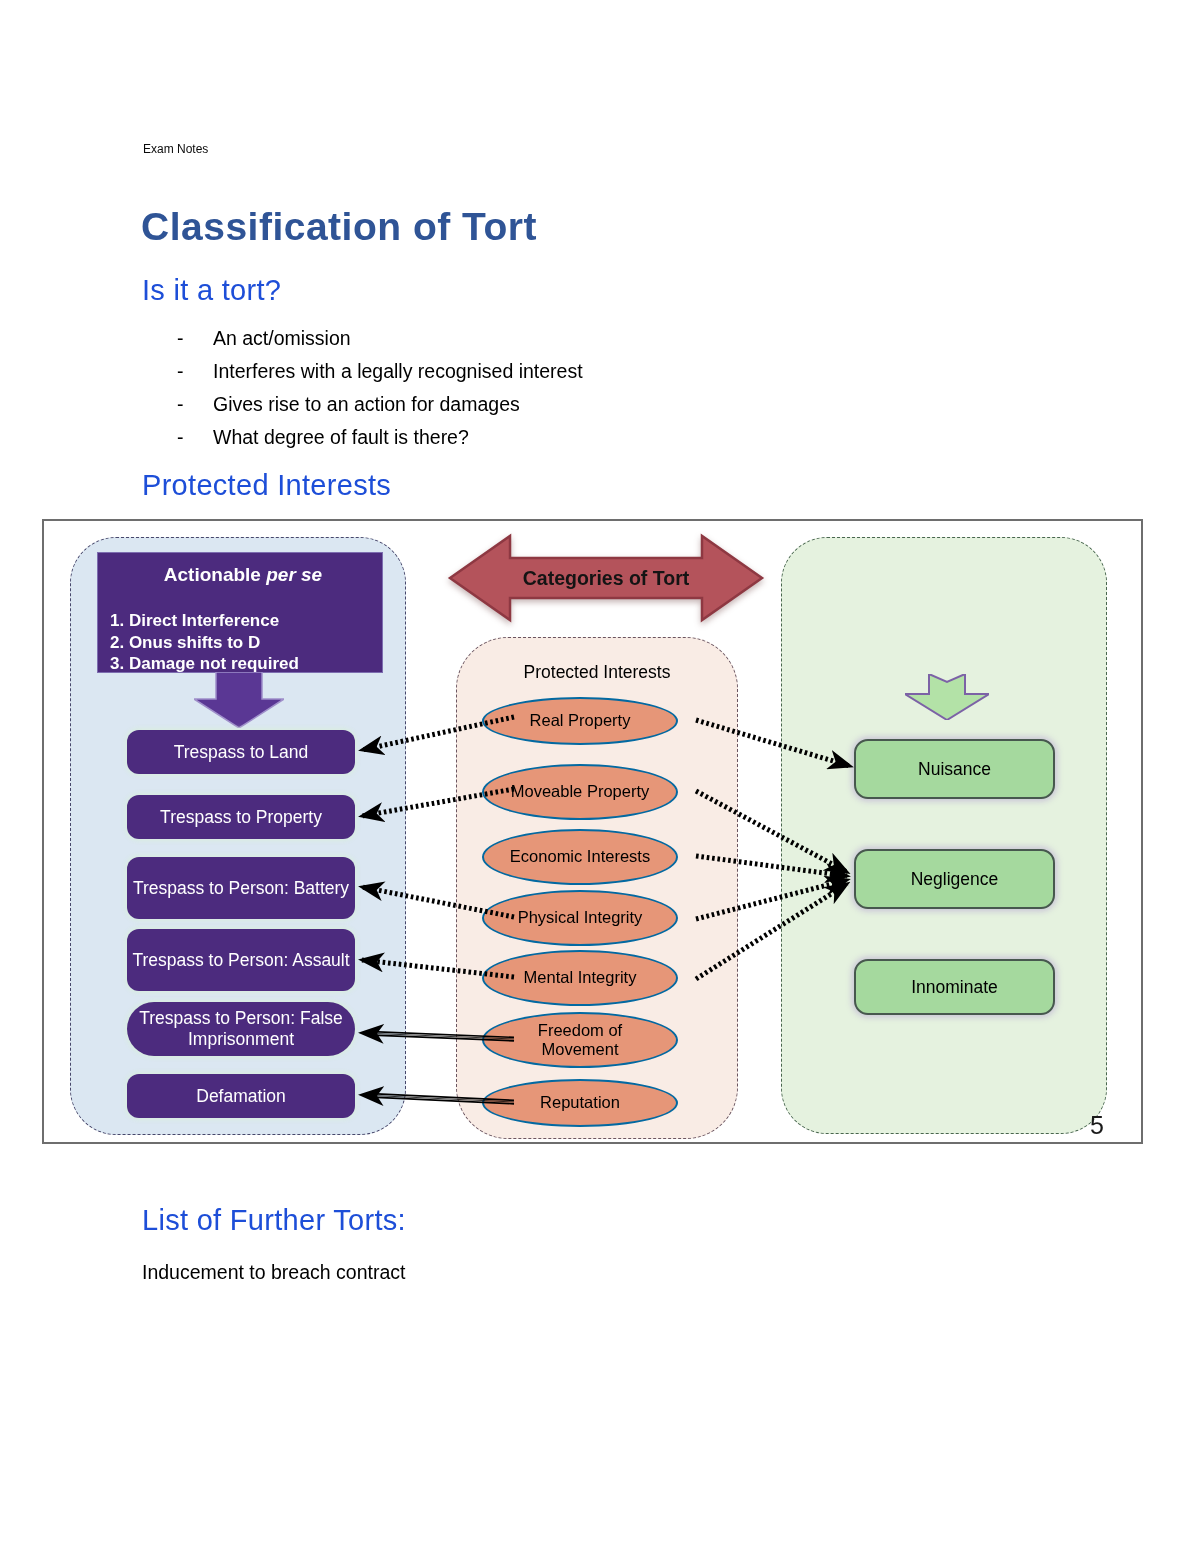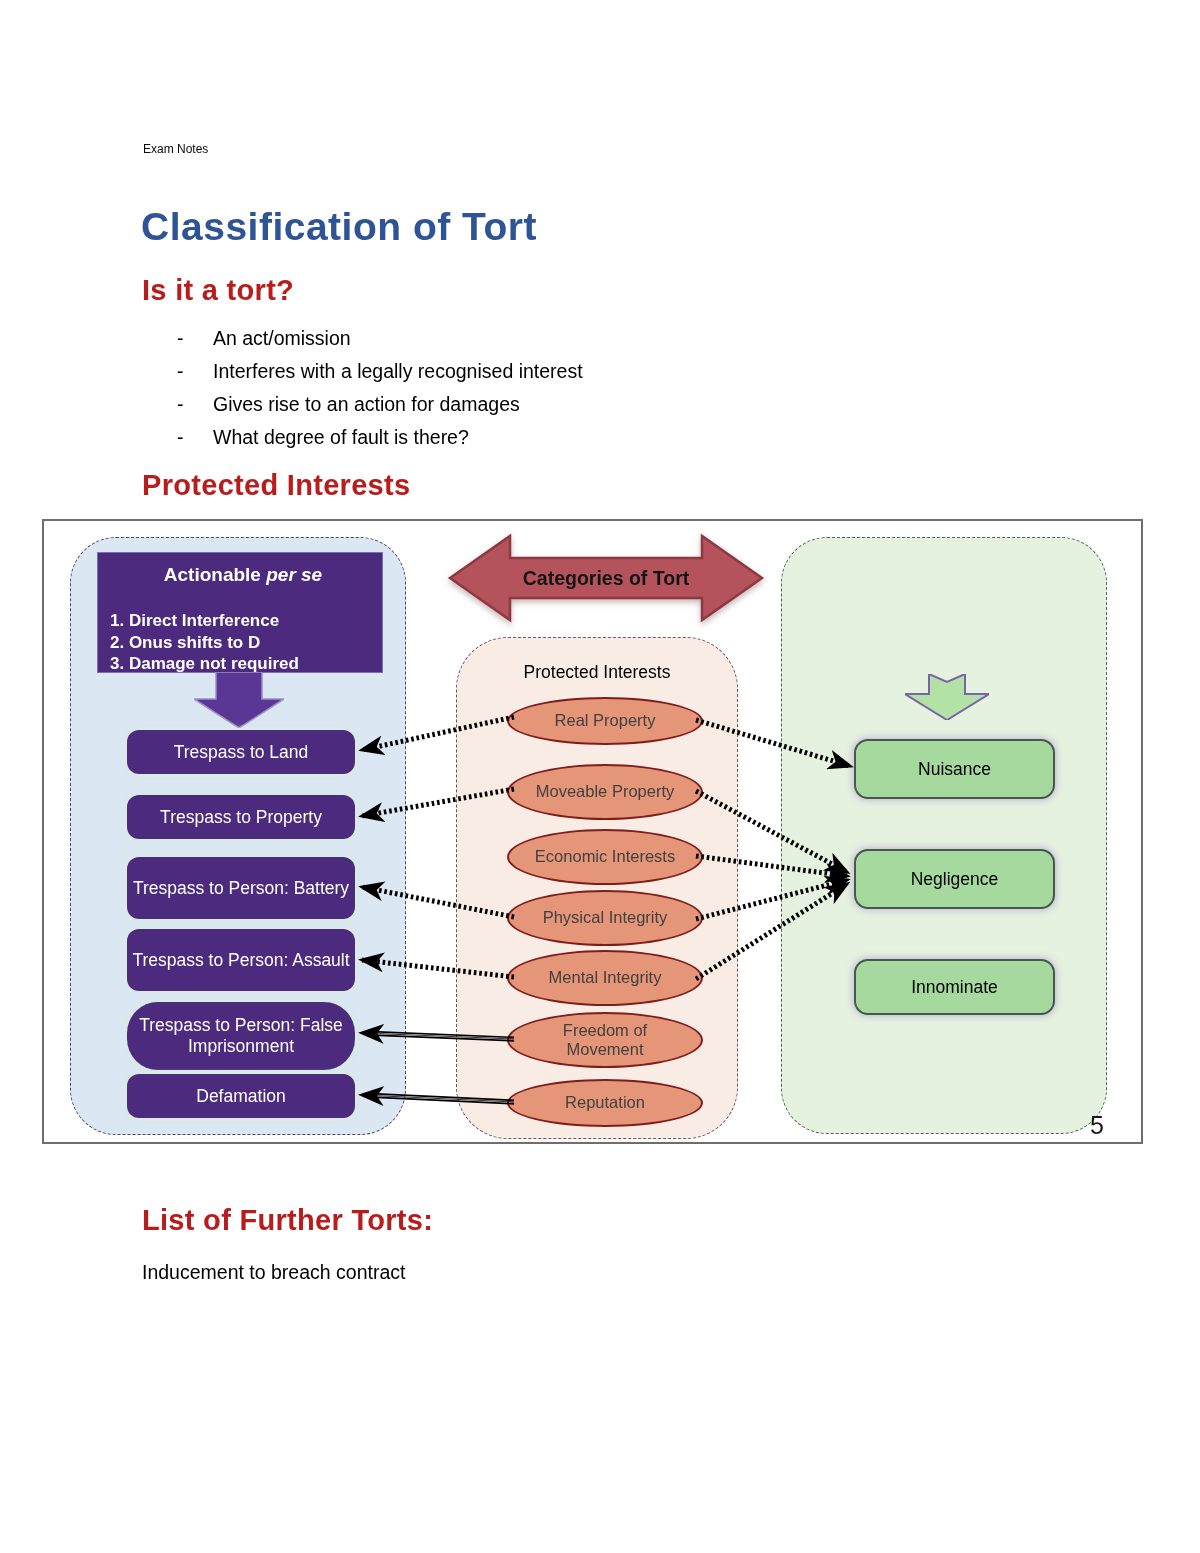--- a/index.html
+++ b/index.html
@@ -6,21 +6,21 @@
   body {
     width:1200px; height:1553px; background:#ffffff; position:relative;
     font-family:"Liberation Sans", sans-serif; color:#000;
     overflow:hidden;
   }
   .abs { position:absolute; }
 
   
   .note { left:143px; top:142px; font-size:12px; color:#0a0a0a; }
   .doc-title { left:141px; top:205px; font-size:39px; font-weight:700; color:#2f5496; letter-spacing:0.5px; }
-  .h2 { font-size:29px; font-weight:700; color:#b91c1c; letter-spacing:0.3px; }
+  .h2 { font-size:29px; font-weight:400; color:#1d4ed8; letter-spacing:0.3px; }
   .h2-tort { left:142px; top:274px; }
   .h2-pi   { left:142px; top:469px; }
   .h2-further { left:142px; top:1204px; }
   .dash-list { left:213px; top:328px; list-style:none; margin:0; padding:0; font-size:19.5px; }
   .dash-list li { position:relative; line-height:21px; margin-bottom:12px; }
   .dash-list li::before { content:"-"; position:absolute; left:-36px; }
   .body-text { left:142px; top:1261px; font-size:19.5px; }
 
   
   .diagram { left:42px; top:519px; width:1101px; height:625px; background:#fff;
@@ -43,22 +43,22 @@
   .hb-item  { font-size:17px; font-weight:700; line-height:21.5px; }
 
   .tbox { position:absolute; left:83px; width:228px; background:#4c2b7e; color:#fff;
           border-radius:12px; display:flex; align-items:center; justify-content:center;
           text-align:center; font-size:17.5px; line-height:21px;
           box-shadow:0 0 5px 1px rgba(215,240,215,0.9); }
   .gbox { position:absolute; left:810px; width:201px; background:#a5d99e; color:#000000;
           border:2px solid #47584e; border-radius:14px; display:flex; align-items:center;
           justify-content:center; font-size:17.5px; box-sizing:border-box;
           box-shadow:0 0 6px 2px rgba(165,135,205,0.45); }
-  .ellipse { position:absolute; left:463px; width:196px; background:#e69678; color:#404040;
-             border:2px solid #7f1d1d; border-radius:50%; display:flex; align-items:center;
+  .ellipse { position:absolute; left:438px; width:196px; background:#e69678; color:#000000;
+             border:2px solid #0369a1; border-radius:50%; display:flex; align-items:center;
              justify-content:center; text-align:center; font-size:16.5px; line-height:19.5px;
              padding:0 22px; box-sizing:border-box; }
   .mid-label { position:absolute; left:412px; top:141px; width:282px; text-align:center;
                font-size:17.5px; color:#000; }
   .pageno { position:absolute; left:1046px; top:590px; font-size:25px; color:#1a1a1a; }
 
   .overlay { position:absolute; left:0; top:0; pointer-events:none; }
   .red-arrow-svg { position:absolute; left:402px; top:8px;
                    filter:drop-shadow(0 3px 3px rgba(90,40,40,0.35)); }
   .dn-arrow-svg { position:absolute; }
@@ -108,21 +108,21 @@
     <polygon points="4,49 64,7 64,29 256,29 256,7 316,49 256,91 256,69 64,69 64,91" fill="#b4535b" stroke="#8e3842" stroke-width="2.5"></polygon>
     <text x="160" y="56" text-anchor="middle" font-size="19.5" font-weight="bold" fill="#141414">Categories of Tort</text>
   </svg>
 
   <div class="mid-label">Protected Interests</div>
 
   <div class="tbox" style="top:209px; height:44px;">Trespass to Land</div>
   <div class="tbox" style="top:274px; height:44px;">Trespass to Property</div>
   <div class="tbox" style="top:336px; height:62px;">Trespass to Person: Battery</div>
   <div class="tbox" style="top:408px; height:62px;">Trespass to Person: Assault</div>
-  <div class="tbox" style="top:481px; height:68px;border-radius:31px;">Trespass to Person: False Imprisonment</div>
+  <div class="tbox" style="top:481px; height:54px;border-radius:31px;">Trespass to Person: False Imprisonment</div>
   <div class="tbox" style="top:553px; height:44px;">Defamation</div>
 
   <div class="ellipse" style="top:176px; height:48px;">Real Property</div>
   <div class="ellipse" style="top:243px; height:56px;">Moveable Property</div>
   <div class="ellipse" style="top:308px; height:56px;">Economic Interests</div>
   <div class="ellipse" style="top:369px; height:56px;text-align:right;">Physical Integrity</div>
   <div class="ellipse" style="top:429px; height:56px;">Mental Integrity</div>
   <div class="ellipse" style="top:491px; height:56px;">Freedom of Movement</div>
   <div class="ellipse" style="top:558px; height:48px;">Reputation</div>
 

